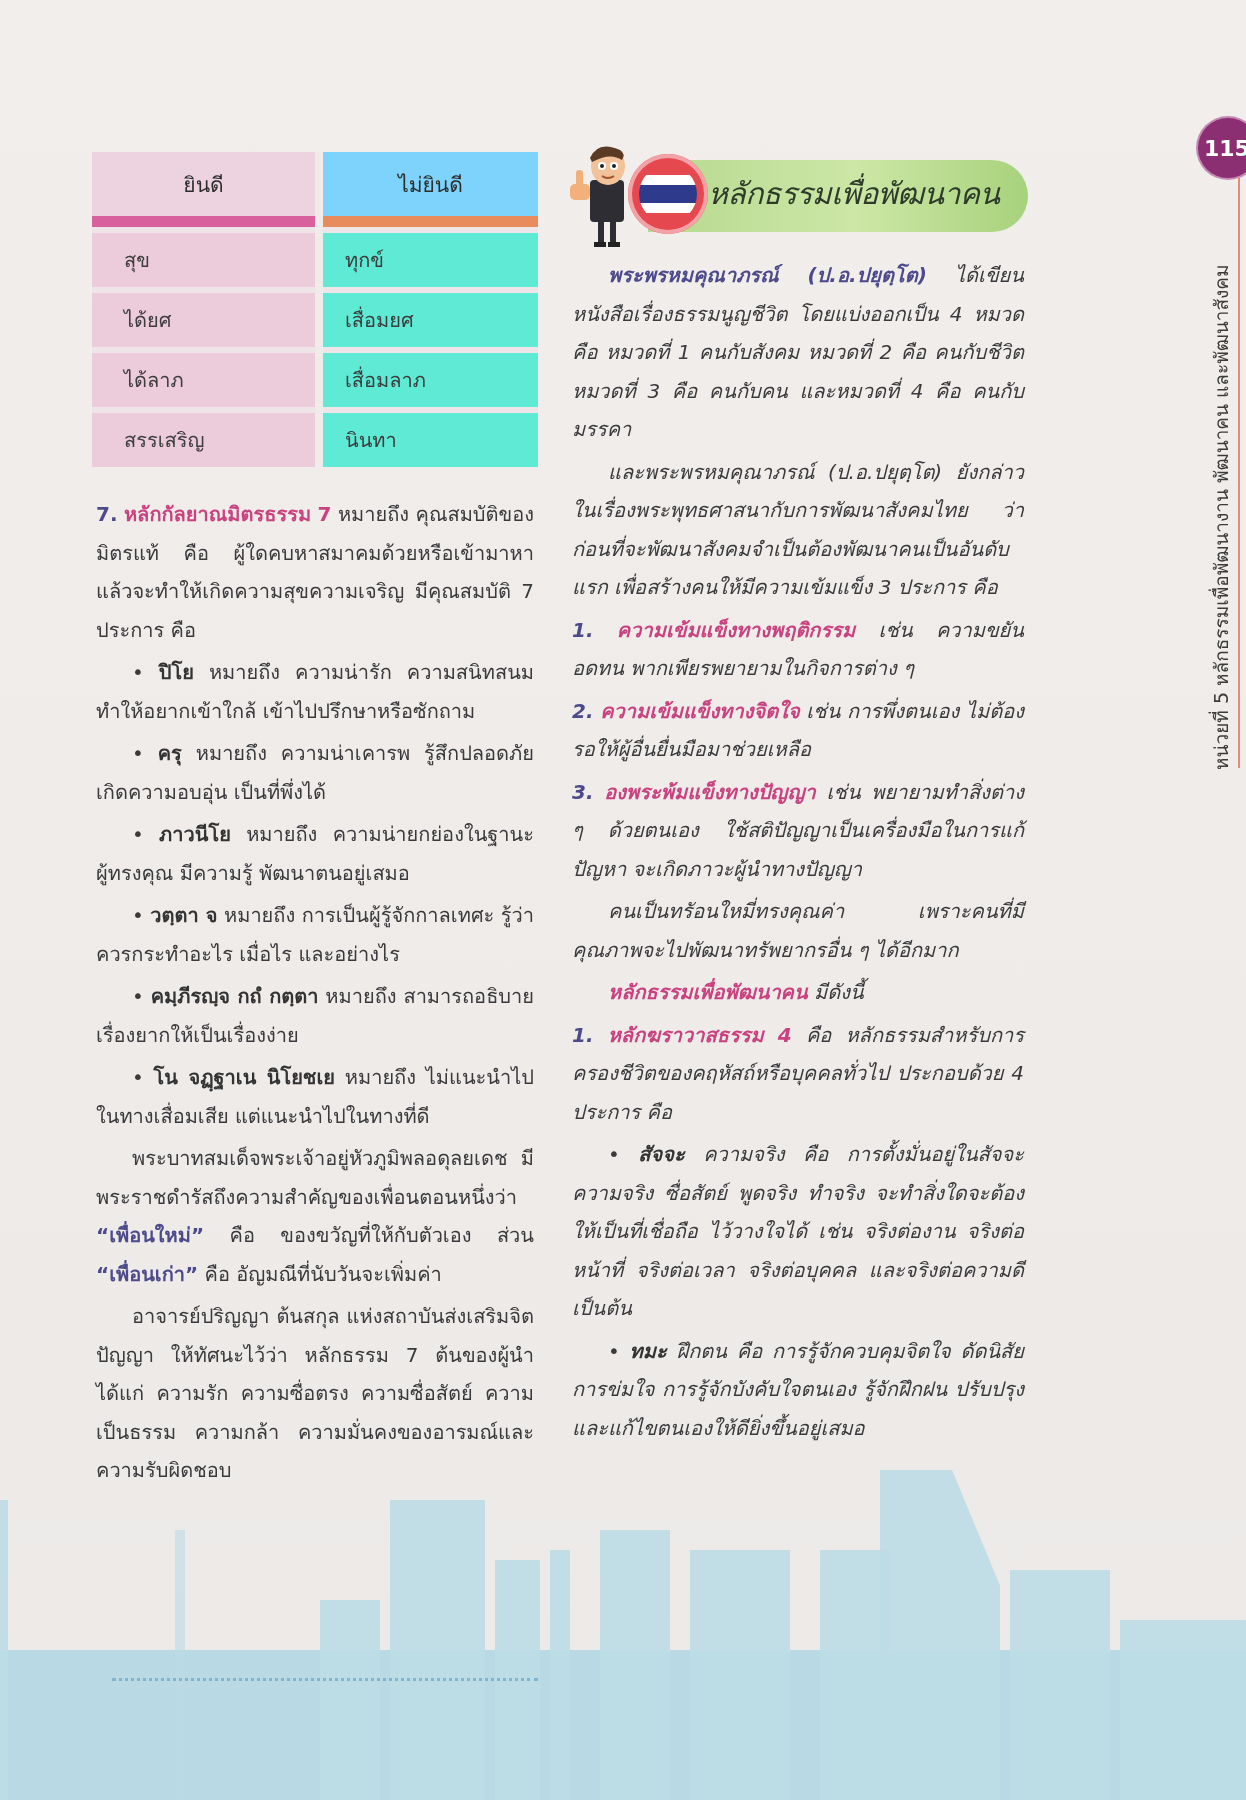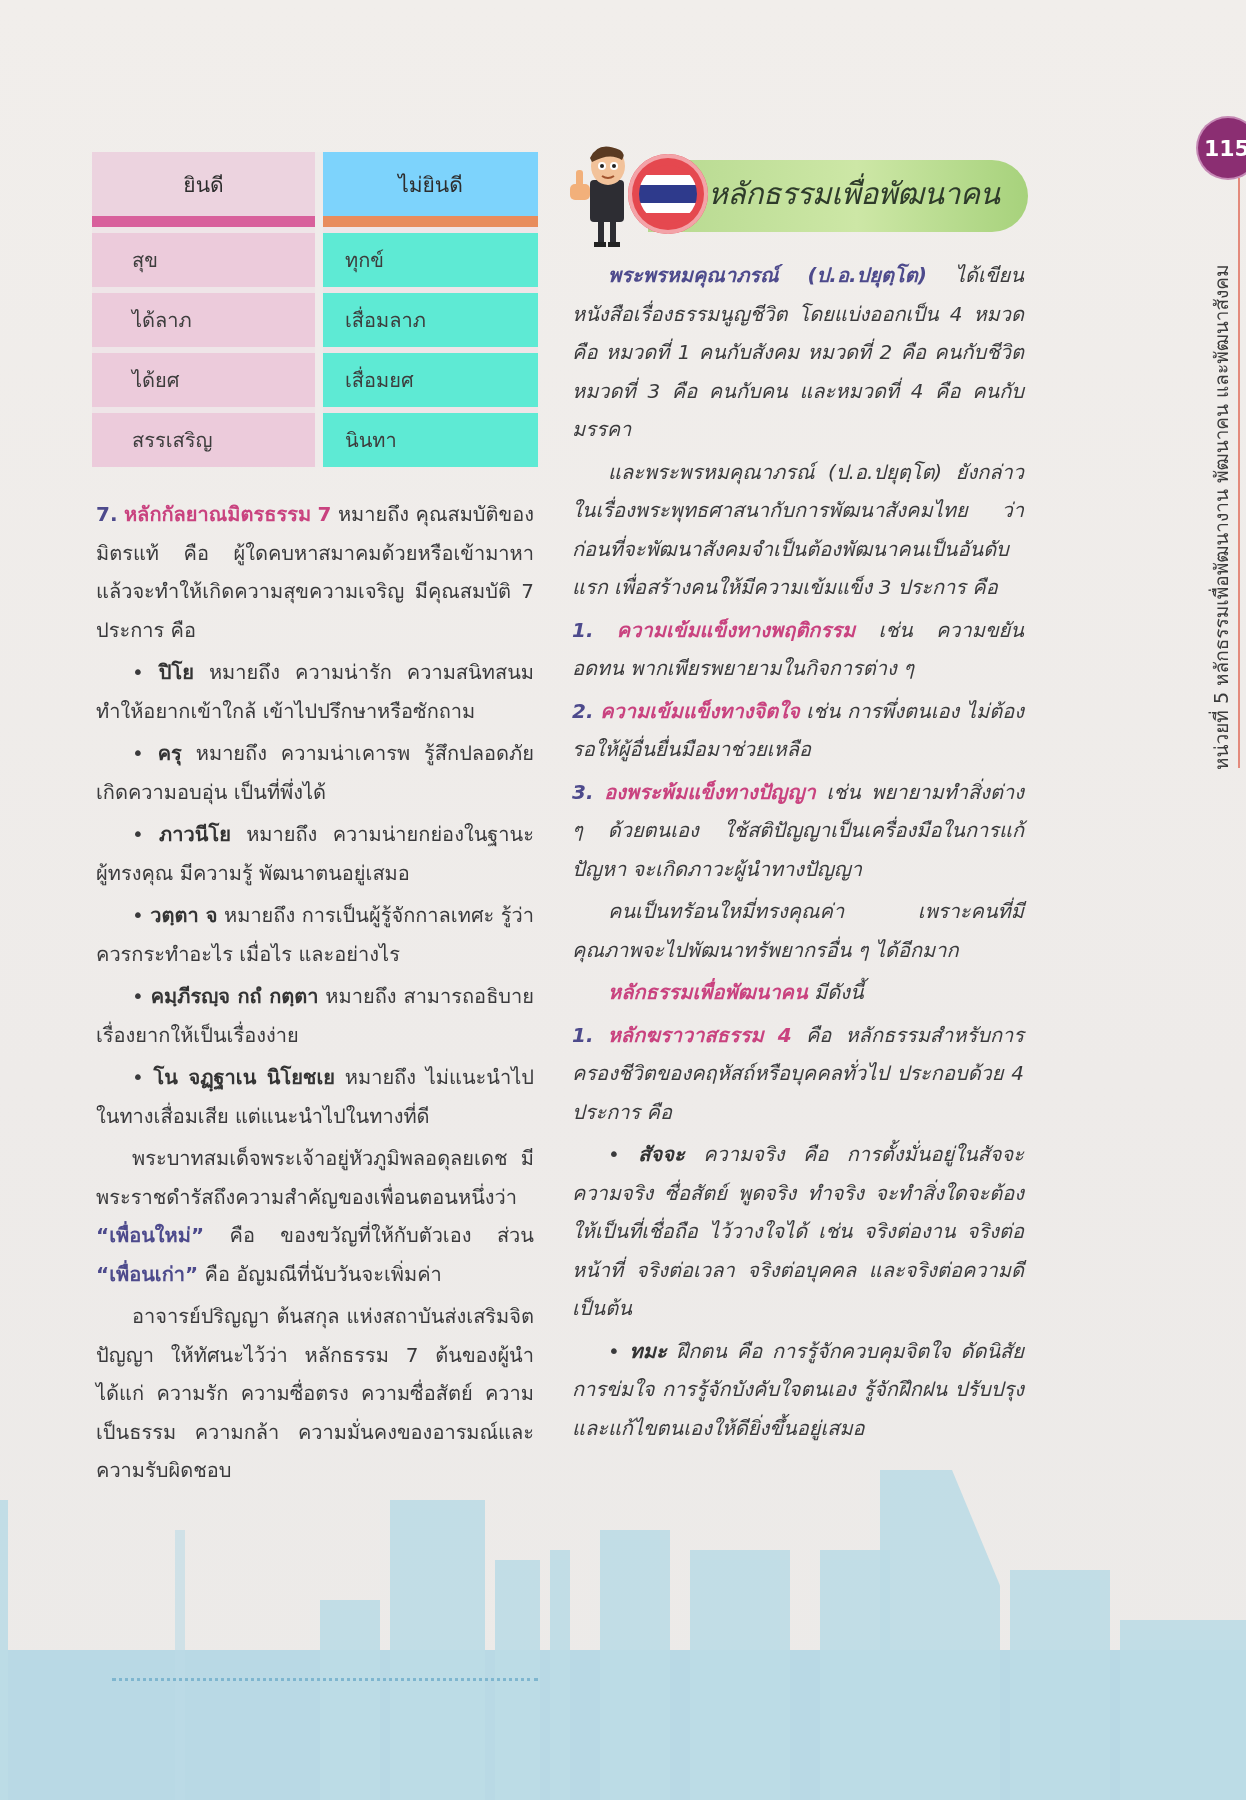--- a/index.html
+++ b/index.html
@@ -19,21 +19,21 @@
   .skyline-base { position: absolute; left: 0; right: 0; bottom: 0; height: 150px; background: #b9d9e5; }
 
   
   .left-col { position: absolute; left: 92px; top: 152px; width: 446px; }
   .cmp-table { width: 446px; border-collapse: separate; border-spacing: 0; }
   .cmp-table .hdr-cell { height: 62px; text-align: center; font-weight: normal; font-size: 21px; color: #2d2d2d; vertical-align: middle; }
   .hdr-left { background: #ecd3df; }
   .hdr-right { background: #7dd3fc; }
   .bar-left { height: 9px; background: #d8609c; }
   .bar-right { height: 9px; background: #e88c5d; }
-  .cmp-table td.cell { height: 52px; font-size: 20px; color: #3d3d3d; vertical-align: middle; padding-left: 40px; border-top: 6px solid #efe5e8; }
+  .cmp-table td.cell { height: 52px; font-size: 20px; color: #3d3d3d; vertical-align: middle; padding-left: 32px; border-top: 6px solid #efe5e8; }
   .cell-left { background: #eccbdb; width: 50%; }
   .cell-right { background: #5eead4; padding-left: 22px !important; }
   .gap { width: 6px; background: #efebea; }
 
   .para { font-size: 20px; line-height: 38.5px; margin: 4px; text-align: justify; }
   .indent { text-indent: 36px; }
   .bullet { text-indent: 36px; }
   .pink { color: #c9427f; font-weight: bold; }
   .blue { color: #4d4a8c; font-weight: bold; }
   .bold { font-weight: bold; color: #333; }
@@ -111,28 +111,28 @@
       <td class="bar-left"></td>
       <td class="gap"></td>
       <td class="bar-right"></td>
     </tr>
     <tr>
       <td class="cell cell-left">สุข</td>
       <td class="gap"></td>
       <td class="cell cell-right">ทุกข์</td>
     </tr>
     <tr>
+      <td class="cell cell-left">ได้ยศ</td>
+      <td class="gap"></td>
+      <td class="cell cell-right">เสื่อมยศ</td>
+    </tr>
+    <tr>
       <td class="cell cell-left">ได้ลาภ</td>
       <td class="gap"></td>
       <td class="cell cell-right">เสื่อมลาภ</td>
-    </tr>
-    <tr>
-      <td class="cell cell-left">ได้ยศ</td>
-      <td class="gap"></td>
-      <td class="cell cell-right">เสื่อมยศ</td>
     </tr>
     <tr>
       <td class="cell cell-left">สรรเสริญ</td>
       <td class="gap"></td>
       <td class="cell cell-right">นินทา</td>
     </tr>
   </tbody>
     </table>
 
   <div style="height:24px"></div>

